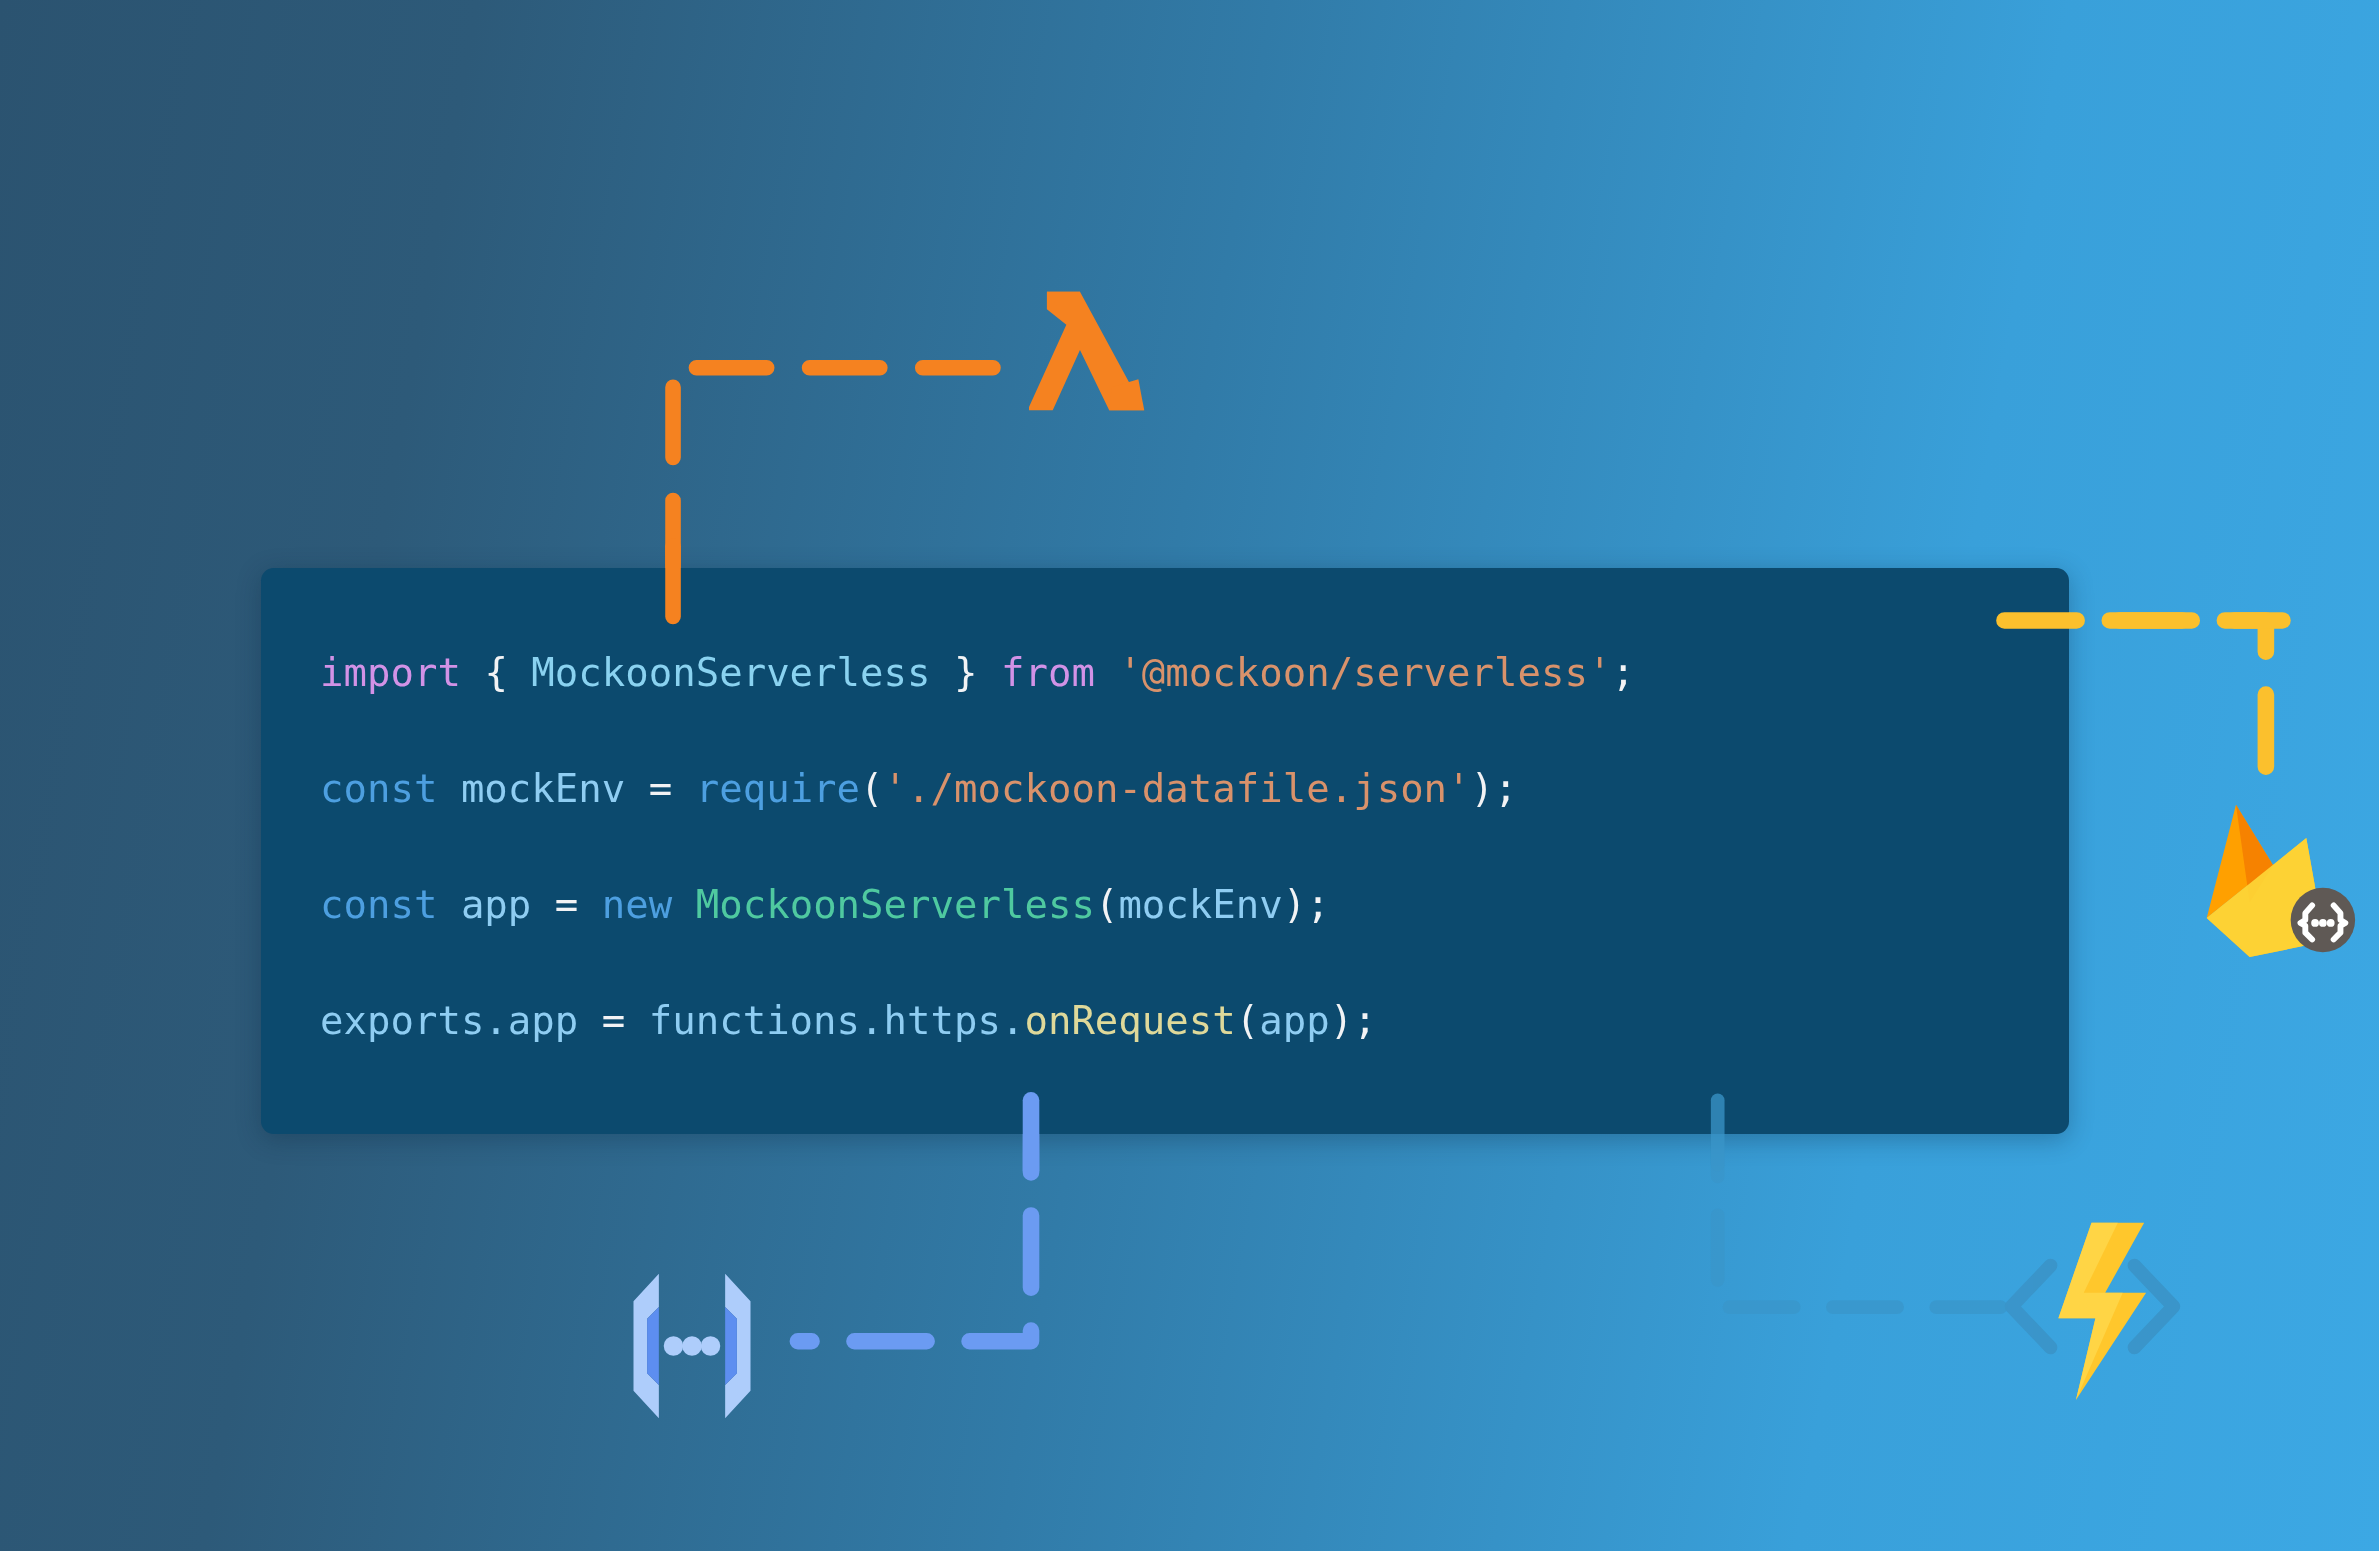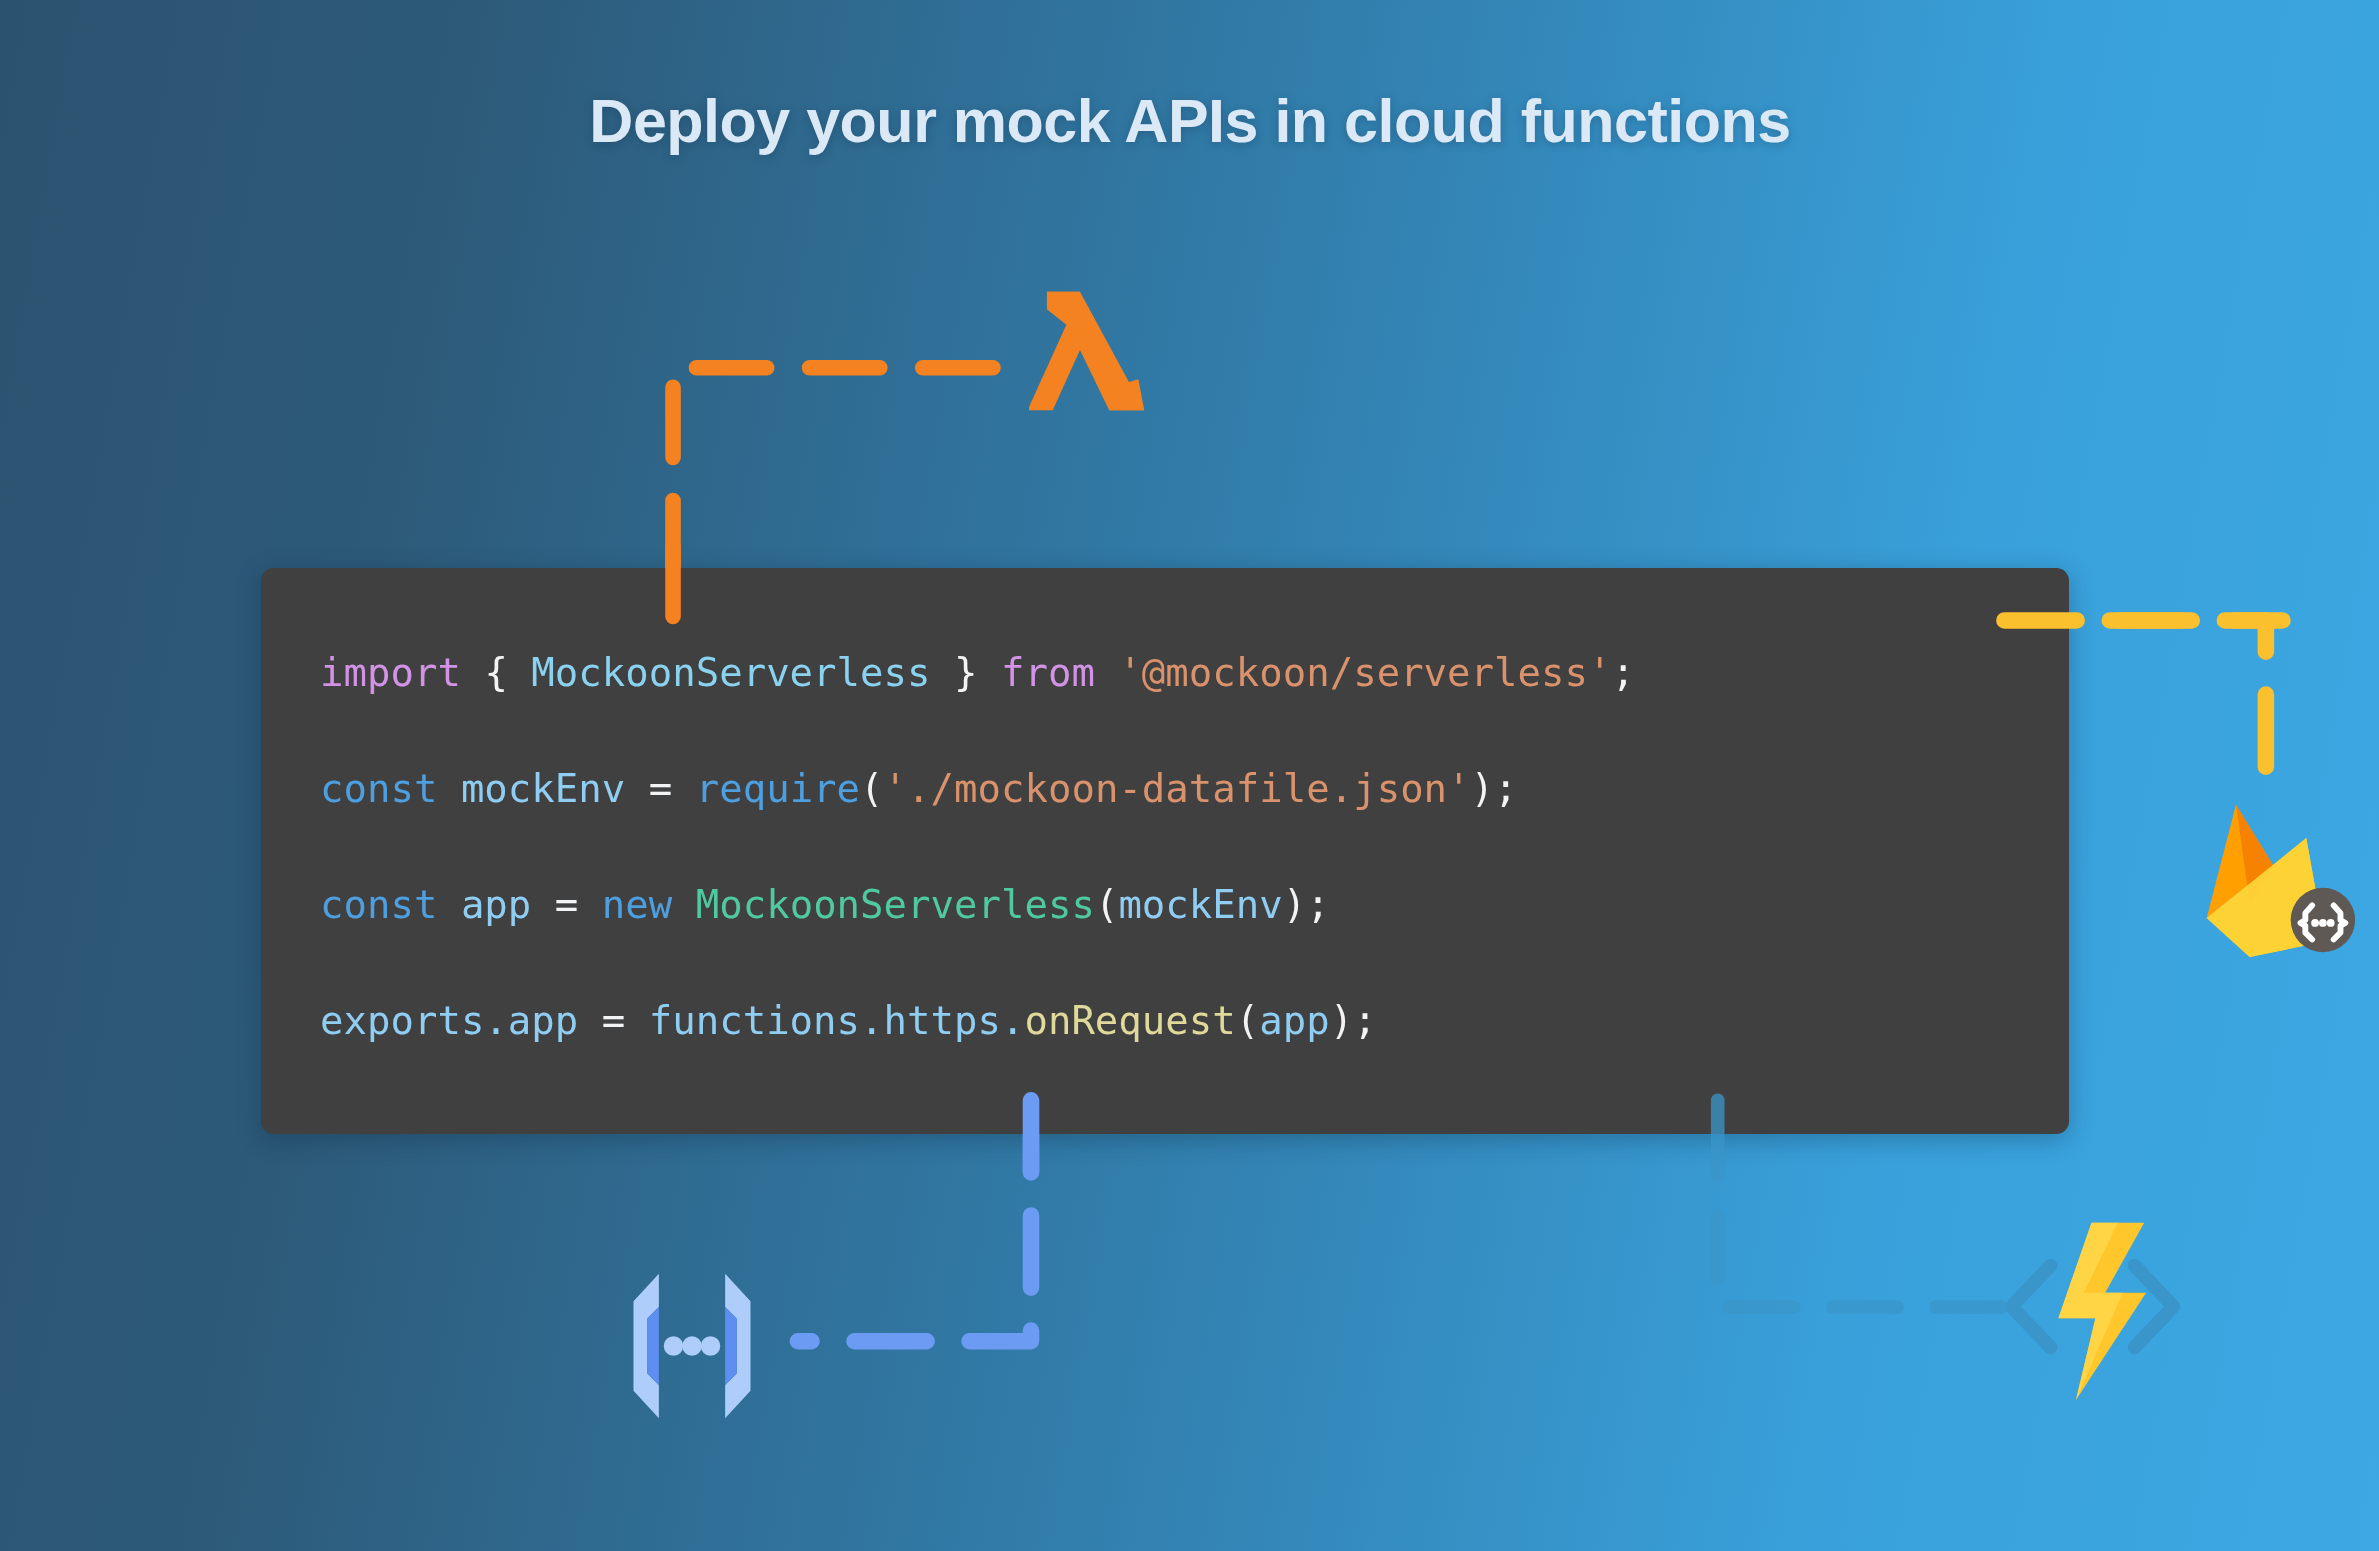--- a/index.html
+++ b/index.html
@@ -21,21 +21,21 @@
     letter-spacing:-0.5px;
     color:#dbe9f6;
     text-shadow:0 2px 9.8px rgba(10,40,70,.28);
     white-space:nowrap;
   }
 
   .codeblock{
     position:absolute;
     left:261px;top:568px;
     width:1808px;height:566px;
-    background:#404040;
+    background:#0c4a6e;
     border-radius:12.7px;
     box-shadow:0 5.9px 25px rgba(10,35,60,.30);
     z-index:5;
     padding:0;
     box-sizing:border-box;
   }
   .code{
     position:absolute;
     left:59px;top:47px;right:19.5px;
     font-family:"DejaVu Sans Mono","Liberation Mono",monospace;
@@ -81,21 +81,20 @@
 
     <g>
       <path d="M2045 636 L2323 636 L2323 820" stroke="#fbc02d" stroke-width="17" fill="none" stroke-linecap="round" stroke-linejoin="round" stroke-dasharray="74 44"></path>
     </g>
 
     <g>
       <path d="M1057 1128 L1057 1375 L818 1375" stroke="#6b9bf2" stroke-width="17" fill="none" stroke-linecap="round" stroke-linejoin="round" stroke-dasharray="74 44"></path>
     </g>
   </svg>
 
-  <div class="title">Deploy your mock APIs in cloud functions</div>
 
   <div class="codeblock">
     <div class="code" id="code-content"><span class="ln"><span class="k-import">import</span><span class="k-punc"> </span><span class="k-punc">{</span><span class="k-punc"> </span><span class="k-class">MockoonServerless</span><span class="k-punc"> </span><span class="k-punc">}</span><span class="k-punc"> </span><span class="k-import">from</span><span class="k-punc"> </span><span class="k-str">'@mockoon/serverless'</span><span class="k-punc">;</span></span><span class="ln"><span class="k-const">const</span><span class="k-punc"> </span><span class="k-var">mockEnv</span><span class="k-punc"> </span><span class="k-punc">=</span><span class="k-punc"> </span><span class="k-fn">require</span><span class="k-punc">(</span><span class="k-str">'./mockoon-datafile.json'</span><span class="k-punc">)</span><span class="k-punc">;</span></span><span class="ln"><span class="k-const">const</span><span class="k-punc"> </span><span class="k-var">app</span><span class="k-punc"> </span><span class="k-punc">=</span><span class="k-punc"> </span><span class="k-const">new</span><span class="k-punc"> </span><span class="k-green">MockoonServerless</span><span class="k-punc">(</span><span class="k-var">mockEnv</span><span class="k-punc">)</span><span class="k-punc">;</span></span><span class="ln"><span class="k-plain">exports.app</span><span class="k-punc"> </span><span class="k-punc">=</span><span class="k-punc"> </span><span class="k-plain">functions.https.</span><span class="k-yellow">onRequest</span><span class="k-punc">(</span><span class="k-plain">app</span><span class="k-punc">)</span><span class="k-punc">;</span></span></div>
   </div>
 
   <svg class="layer" viewBox="0 0 2440 1591" xmlns="http://www.w3.org/2000/svg" style="z-index:6;pointer-events:none;">
 
     <path d="M690 560 L690 652" stroke="#f58220" stroke-width="16" fill="none" stroke-linecap="round" stroke-dasharray="72 44"></path>
 
     <path d="M2055 636 L2340 636" stroke="#fbc02d" stroke-width="17" fill="none" stroke-linecap="round" stroke-dasharray="74 44"></path>

